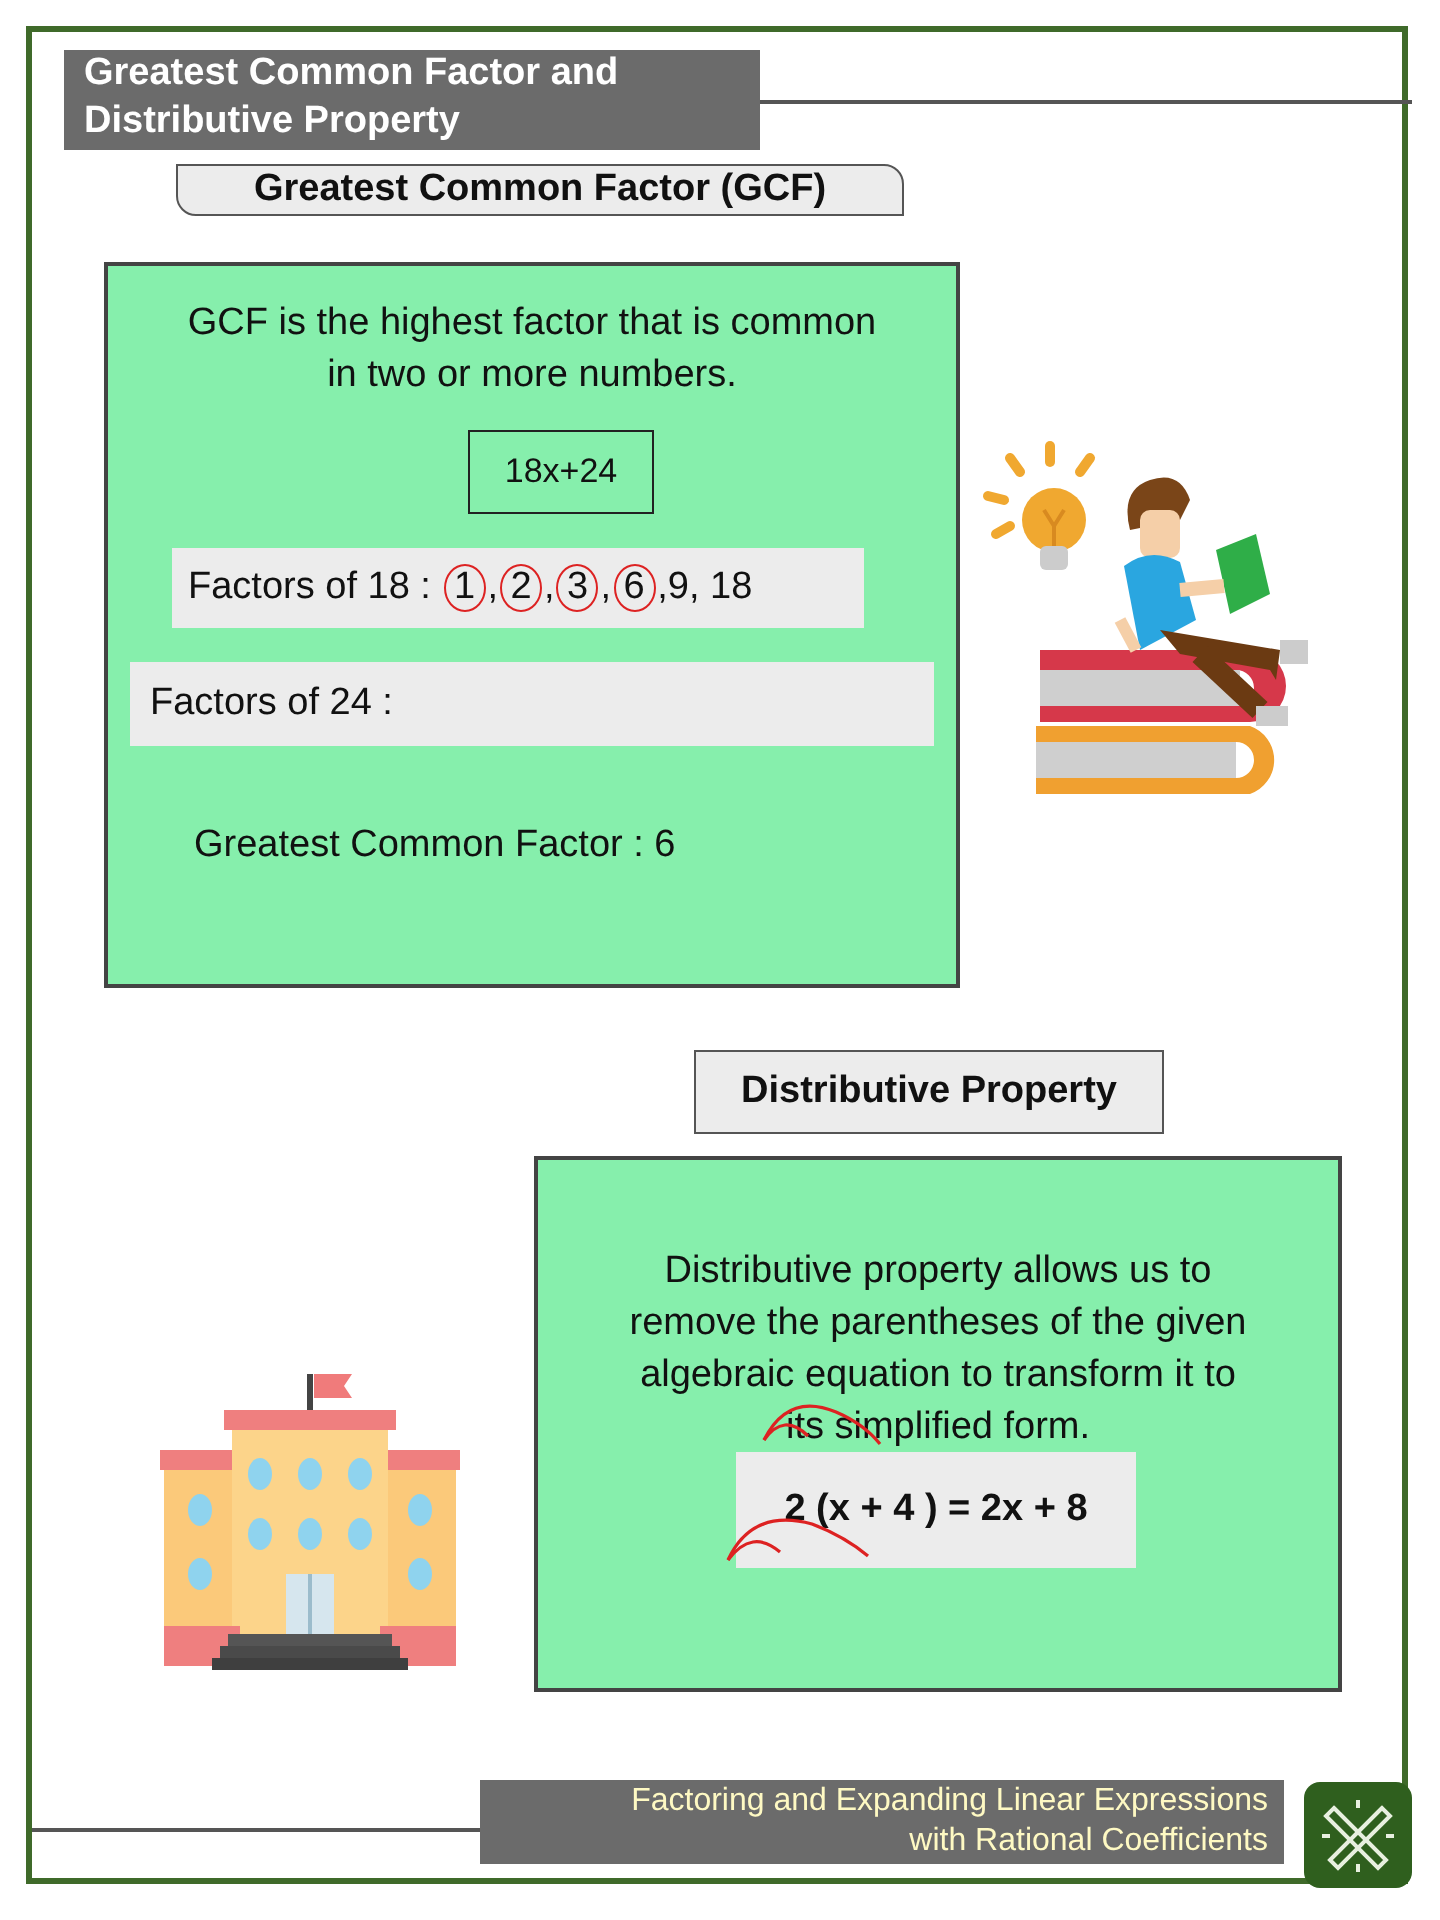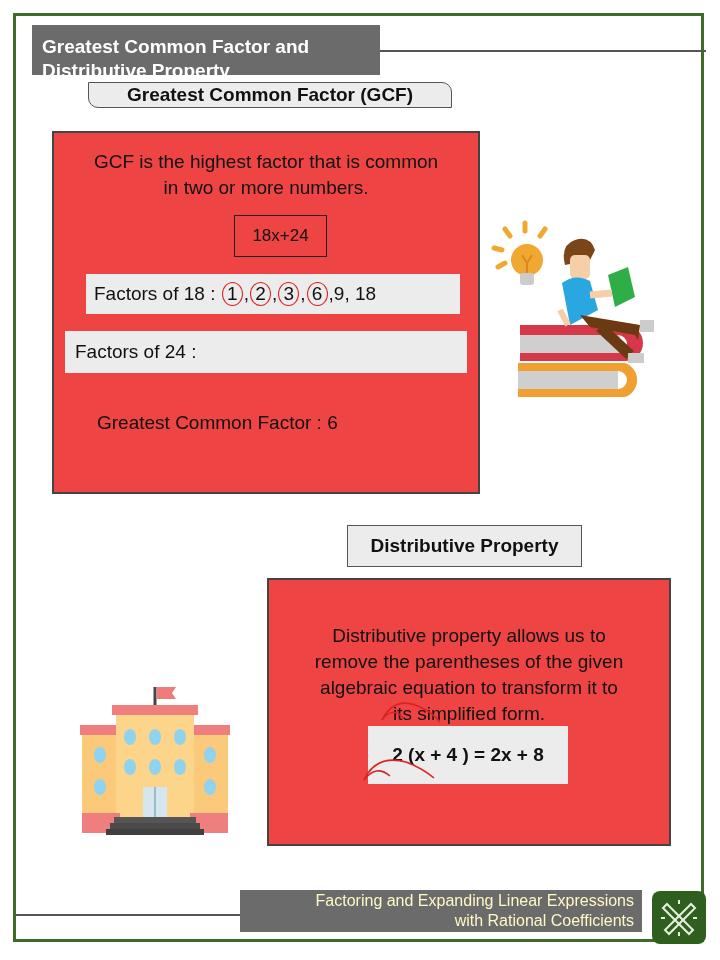--- a/index.html
+++ b/index.html
@@ -1,34 +1,34 @@
 <!DOCTYPE html>
 <html><head>
 <meta charset="utf-8">
 <style>
   html, body { margin:0; padding:0; }
   body { width:720px; height:960px; background:#ffffff; position:relative; overflow:hidden;
          font-family:"Liberation Sans", sans-serif; color:#111; }
   .frame { position:absolute; left:13px; top:13px; width:691px; height:929px;
            border:3px solid #3f6a2a; box-sizing:border-box; }
   .title-bar { position:absolute; left:32px; top:25px; width:348px; height:50px; background:#6b6b6b;
-               color:#fff; font-weight:bold; font-size:19px; line-height:24px; padding:10px 0 0 10px; box-sizing:border-box; }
+               color:#fff; font-weight:bold; font-size:19px; line-height:24px; padding:0 0 0 10px; box-sizing:border-box; }
   .title-line { position:absolute; left:380px; top:50px; width:326px; height:2px; background:#555; }
   .label-clip { position:absolute; background:#ececec; border:1.5px solid #555; box-sizing:border-box;
                 font-weight:bold; font-size:19px; display:flex; align-items:center; justify-content:center; }
   .gcf-label { left:88px; top:82px; width:364px; height:26px; border-radius:0 10px 0 10px; }
   .dist-label { left:347px; top:525px; width:235px; height:42px; }
-  .box { position:absolute; border:2px solid #444; box-sizing:border-box; background:#ef4444; }
+  .box { position:absolute; border:2px solid #444; box-sizing:border-box; background:#86efac; }
   .gcf-box { left:52px; top:131px; width:428px; height:363px; }
   .dist-box { left:267px; top:578px; width:404px; height:268px; }
   .gcf-def { position:absolute; left:0; top:16px; width:100%; text-align:center; font-size:19px; line-height:26px; }
   .expr-box { position:absolute; left:180px; top:82px; width:93px; height:42px; border:1.5px solid #222;
               box-sizing:border-box; display:flex; align-items:center; justify-content:center; font-size:17px; }
   .factor-row { position:absolute; background:#ececec; font-size:19px; display:flex; align-items:center; }
-  .f18 { left:32px; top:141px; width:374px; height:40px; padding-left:8px; box-sizing:border-box; }
+  .f18 { left:32px; top:141px; width:346px; height:40px; padding-left:8px; box-sizing:border-box; }
   .f24 { left:11px; top:198px; width:402px; height:42px; padding-left:10px; box-sizing:border-box;gap:20px; }
   .circ { display:inline-block; border:1.5px solid #d22; border-radius:50%; width:19px; height:22px;
           line-height:22px; text-align:center; margin:0 1px; }
   .common { position:absolute; left:43px; top:276px; font-size:19px; line-height:28px; }
   .dist-text { position:absolute; left:0; top:10px; width:100%; text-align:center; font-size:19px; line-height:26px;margin-top:33px; }
   .eq-row { position:absolute; background:#ececec; font-size:19px; font-weight:bold; display:flex; align-items:center; justify-content:center;margin-top:24px; }
   .eq1 { left:99px; top:122px; width:200px; height:58px; }
   .eq2 { left:84px; top:178px; width:234px; height:54px; }
   .arc { position:absolute; pointer-events:none; }
   .footer-line { position:absolute; left:16px; top:914px; width:224px; height:2px; background:#555; }

